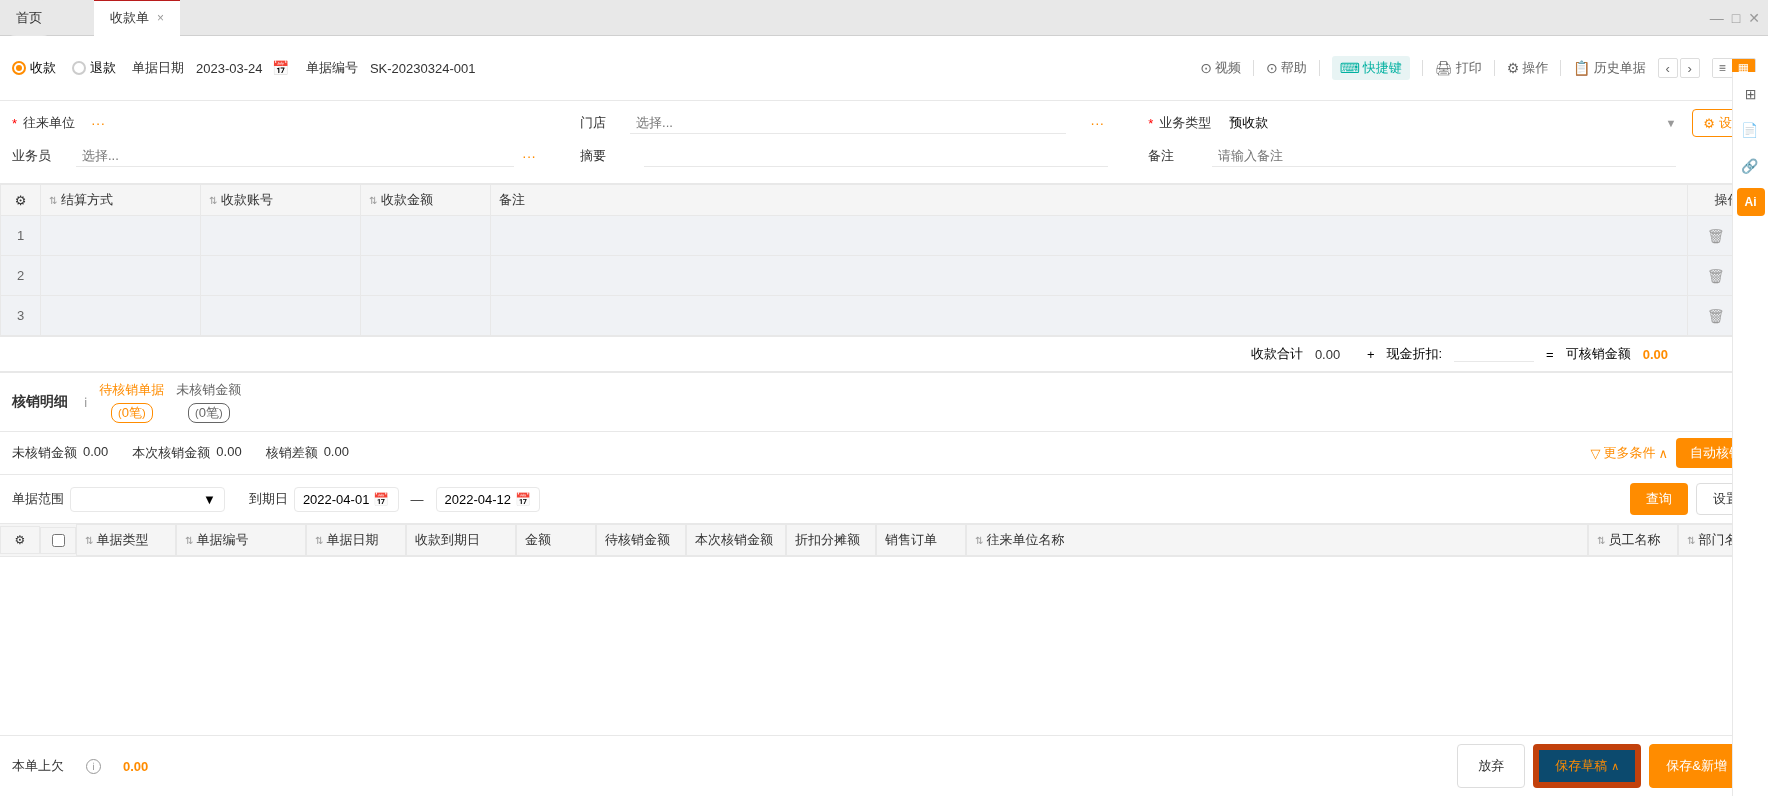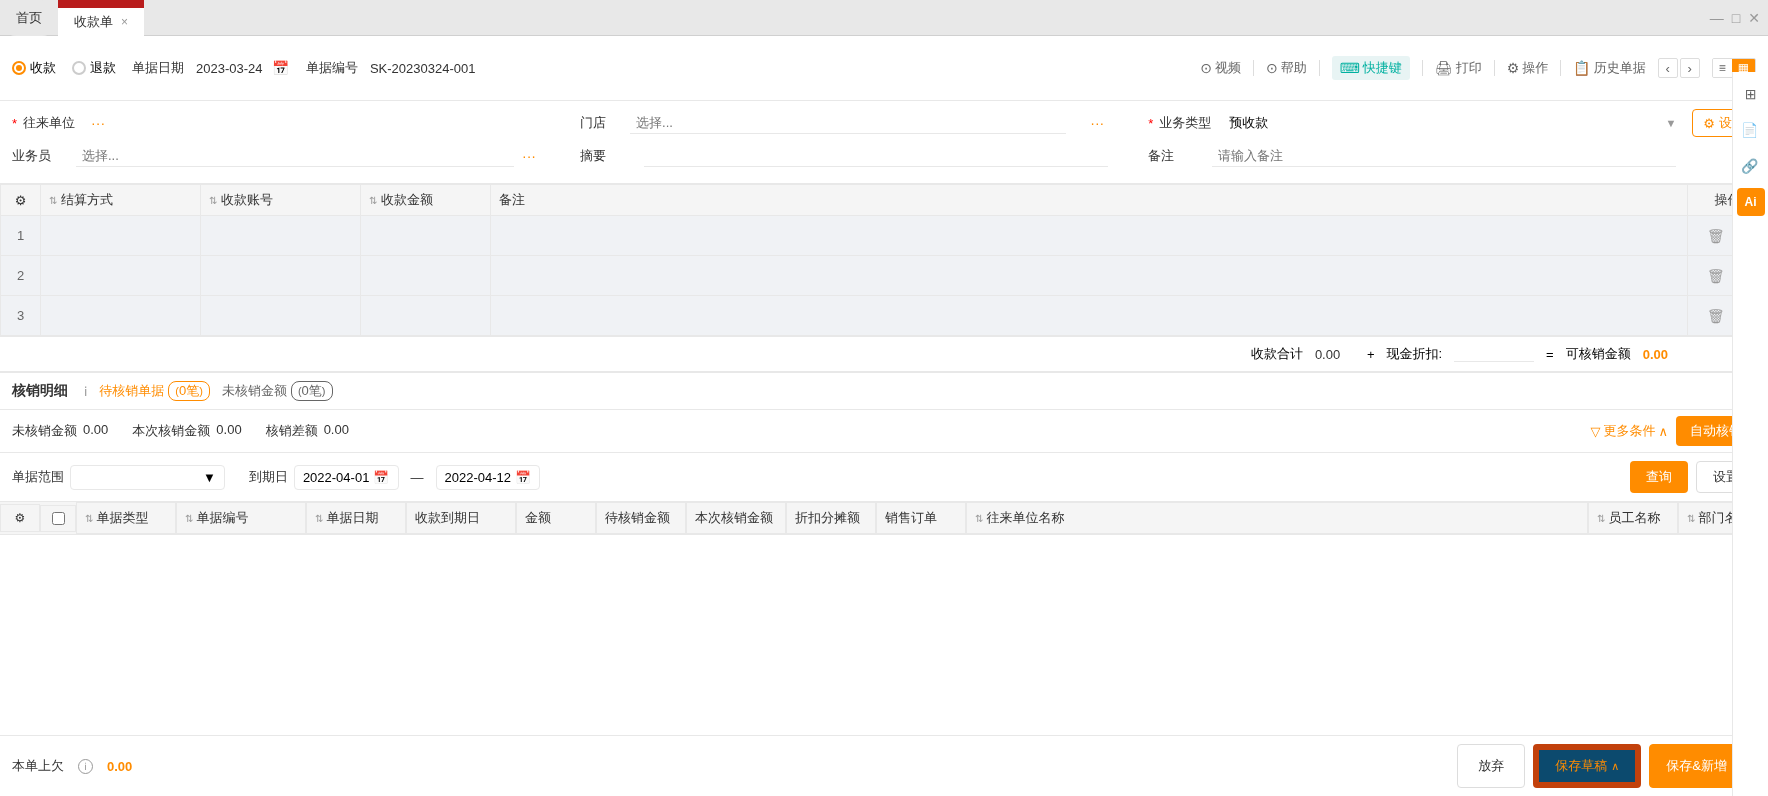--- a/index.html
+++ b/index.html
@@ -1,21 +1,21 @@
 <!DOCTYPE html>
 <html><head>
   <meta charset="utf-8">
   <style>
     * { box-sizing: border-box; margin: 0; padding: 0; font-family: 'Microsoft YaHei', Arial, sans-serif; font-size: 13px; }
     body { background: #f0f2f5; width: 1768px; height: 796px; overflow: hidden; }
 
     
     .tab-bar { display: flex; align-items: center; background: #e8e8e8; height: 36px; border-bottom: 1px solid #d0d0d0; }
     .tab-item { padding: 0 16px; height: 36px; display: flex; align-items: center; cursor: pointer; font-size: 13px; color: #333; }
-    .tab-item.active { background: #fff; border-top: 8px solid #b91c1c; color: #333; }
+    .tab-item.active { background: #fff; border-top: 1px solid #b91c1c; color: #333; margin-left: 36px; }
     .tab-item.home { color: #333; background: #e8e8e8; border-radius: 16px; }
     .tab-close { margin-left: 8px; color: #999; font-size: 12px; cursor: pointer; }
     .tab-bar-right { margin-left: auto; display: flex; align-items: center; padding-right: 8px; gap: 8px; }
     .tab-bar-right span { color: #999; cursor: pointer; font-size: 14px; }
 
     
     .top-toolbar { display: flex; align-items: center; padding: 20px 12px; background: #fff; border-bottom: 1px solid #e8e8e8; gap: 16px; min-height: 44px; }
     .radio-group { display: flex; gap: 16px; align-items: center; }
     .radio-item { display: flex; align-items: center; gap: 4px; cursor: pointer; }
     .radio-dot { width: 14px; height: 14px; border-radius: 50%; border: 2px solid #ccc; display: flex; align-items: center; justify-content: center; }
@@ -66,21 +66,21 @@
 
     
     .sidebar { position: absolute; right: 0; top: 36px; width: 36px; height: calc(796px - 36px); background: #fff; border-left: 1px solid #e8e8e8; display: flex; flex-direction: column; align-items: center; padding-top: 8px; gap: 8px; z-index: 10; }
     .sidebar-icon { width: 28px; height: 28px; display: flex; align-items: center; justify-content: center; cursor: pointer; color: #666; border-radius: 4px; font-size: 14px; }
     .sidebar-icon.active { background: #ff8c00; color: #fff; }
 
     
     .verify-section { background: #fff; flex: 1; overflow: hidden; display: flex; flex-direction: column; }
     .verify-header { padding: 8px 12px; border-bottom: 1px solid #e8e8e8; display: flex; align-items: center; gap: 12px; }
     .verify-title { font-size: 14px; font-weight: bold; color: #333; }
-    .verify-tab { display: flex; align-items: center; gap: 4px; cursor: pointer; color: #ff8c00; font-size: 13px; }
+    .verify-tab { display: flex; align-items: center; gap: 4px; cursor: pointer; color: #ff8c00; font-size: 13px; flex-direction: column; }
     .verify-tab-count { background: #fff; border: 1px solid #ff8c00; border-radius: 8px; padding: 0 6px; font-size: 11px; color: #ff8c00; }
     .info-icon { color: #999; cursor: pointer; font-size: 13px; margin-left: 4px; }
 
     .verify-stats { padding: 6px 12px; display: flex; align-items: center; gap: 24px; border-bottom: 1px solid #e8e8e8; }
     .stat-item { display: flex; align-items: flex-start; gap: 6px; color: #333; font-size: 13px; }
     .stat-value { color: #333; }
     .verify-right { margin-left: auto; display: flex; align-items: center; gap: 8px; }
     .more-conditions { color: #ff8c00; cursor: pointer; display: flex; align-items: center; gap: 3px; font-size: 13px; }
     .auto-verify-btn { background: #ff8c00; color: #fff; border: none; padding: 6px 14px; border-radius: 4px; cursor: pointer; font-size: 13px; }
 
@@ -93,21 +93,21 @@
     .query-btn { background: #ff8c00; color: #fff; border: none; padding: 6px 16px; border-radius: 4px; cursor: pointer; font-size: 13px; }
     .filter-settings-btn { background: #fff; border: 1px solid #ddd; padding: 6px 16px; border-radius: 4px; cursor: pointer; color: #333; font-size: 13px; }
 
     .verify-table-header { display: flex; align-items: center; padding: 0; border-bottom: 1px solid #e8e8e8; background: #f5f5f5; }
     .vth-cell { border: 1px solid #e8e8e8; padding: 6px 8px; color: #333; font-size: 12px; white-space: nowrap; display: flex; align-items: center; gap: 3px; }
     .checkbox-cell { width: 36px; justify-content: center; }
     .gear-cell { width: 40px; justify-content: center; }
 
     
     .bottom-bar { padding: 8px 12px; display: flex; align-items: center; background: #fff; border-top: 1px solid #e8e8e8; min-height: 44px; }
-    .bottom-left { display: flex; align-items: center; gap: 14px; color: #333; text-align: center; }
+    .bottom-left { display: flex; align-items: center; gap: 22px; color: #333; text-align: center; }
     .bottom-right { margin-left: auto; display: flex; gap: 8px; }
     .btn-abandon { background: #fff; border: 1px solid #ddd; color: #333; padding: 7px 20px; border-radius: 4px; cursor: pointer; font-size: 13px; }
     .btn-save-draft { background: #0c4a6e; border: 6px solid #c2410c; color: #ff8c00; padding: 7px 16px; border-radius: 4px; cursor: pointer; font-size: 13px; display: flex; align-items: center; gap: 4px; }
     .btn-save-new { background: #ff8c00; border: 1px solid #ff8c00; color: #fff; padding: 7px 16px; border-radius: 4px; cursor: pointer; font-size: 13px; display: flex; align-items: center; gap: 4px; }
     .btn-arrow { font-size: 11px; }
     .info-circle { width: 15px; height: 15px; border-radius: 50%; border: 1px solid #999; display: flex; align-items: center; justify-content: center; font-size: 10px; color: #999; cursor: pointer; }
   </style>
 </head>
 <body>
 

